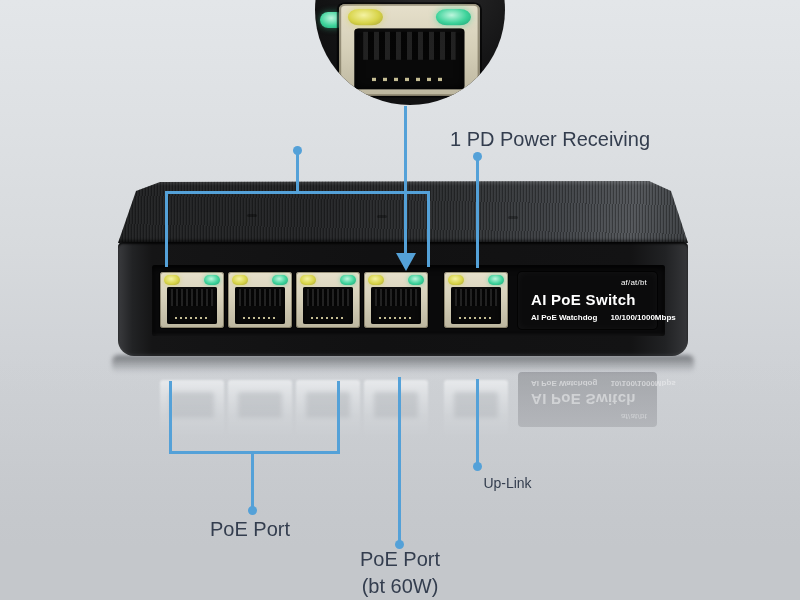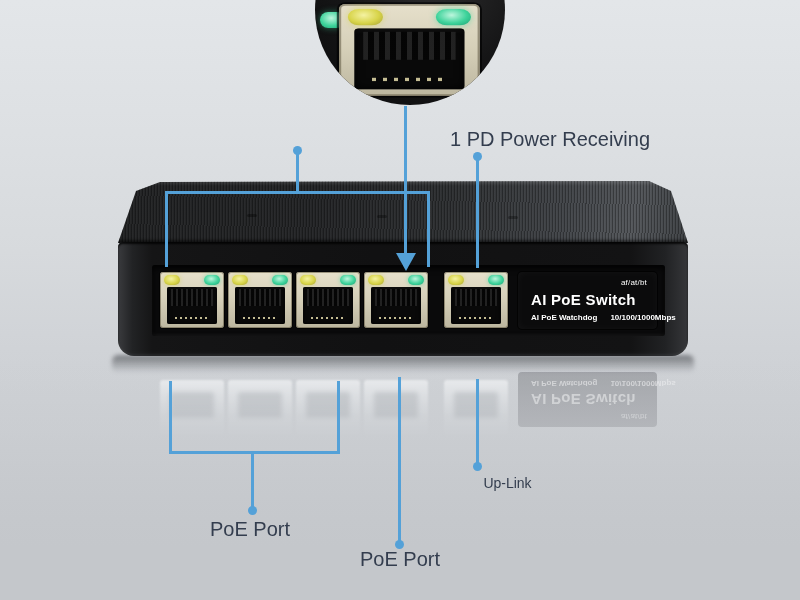--- a/index.html
+++ b/index.html
@@ -200,19 +200,20 @@
   <div class="bl v" style="left:251px;top:451px;height:58px"></div>
   <div class="bdot" style="left:248px;top:506px"></div>
   <div class="cap" style="left:150px;top:516px;width:200px">
     <div>PoE Port</div>
   </div>
 
   <div class="bl v" style="left:398px;top:377px;height:166px"></div>
   <div class="bdot" style="left:395px;top:540px"></div>
   <div class="cap" style="left:300px;top:546px;width:200px">
     <div>PoE Port</div>
+    <div>(bt 60W)</div>
   </div>
 
   <div class="bl v" style="left:476px;top:379px;height:86px"></div>
   <div class="bdot" style="left:473px;top:462px"></div>
   <div class="cap" style="left:450px;top:470px;width:115px;font-size:14px">Up-Link</div>
 
 </div>
 
 </body></html>

